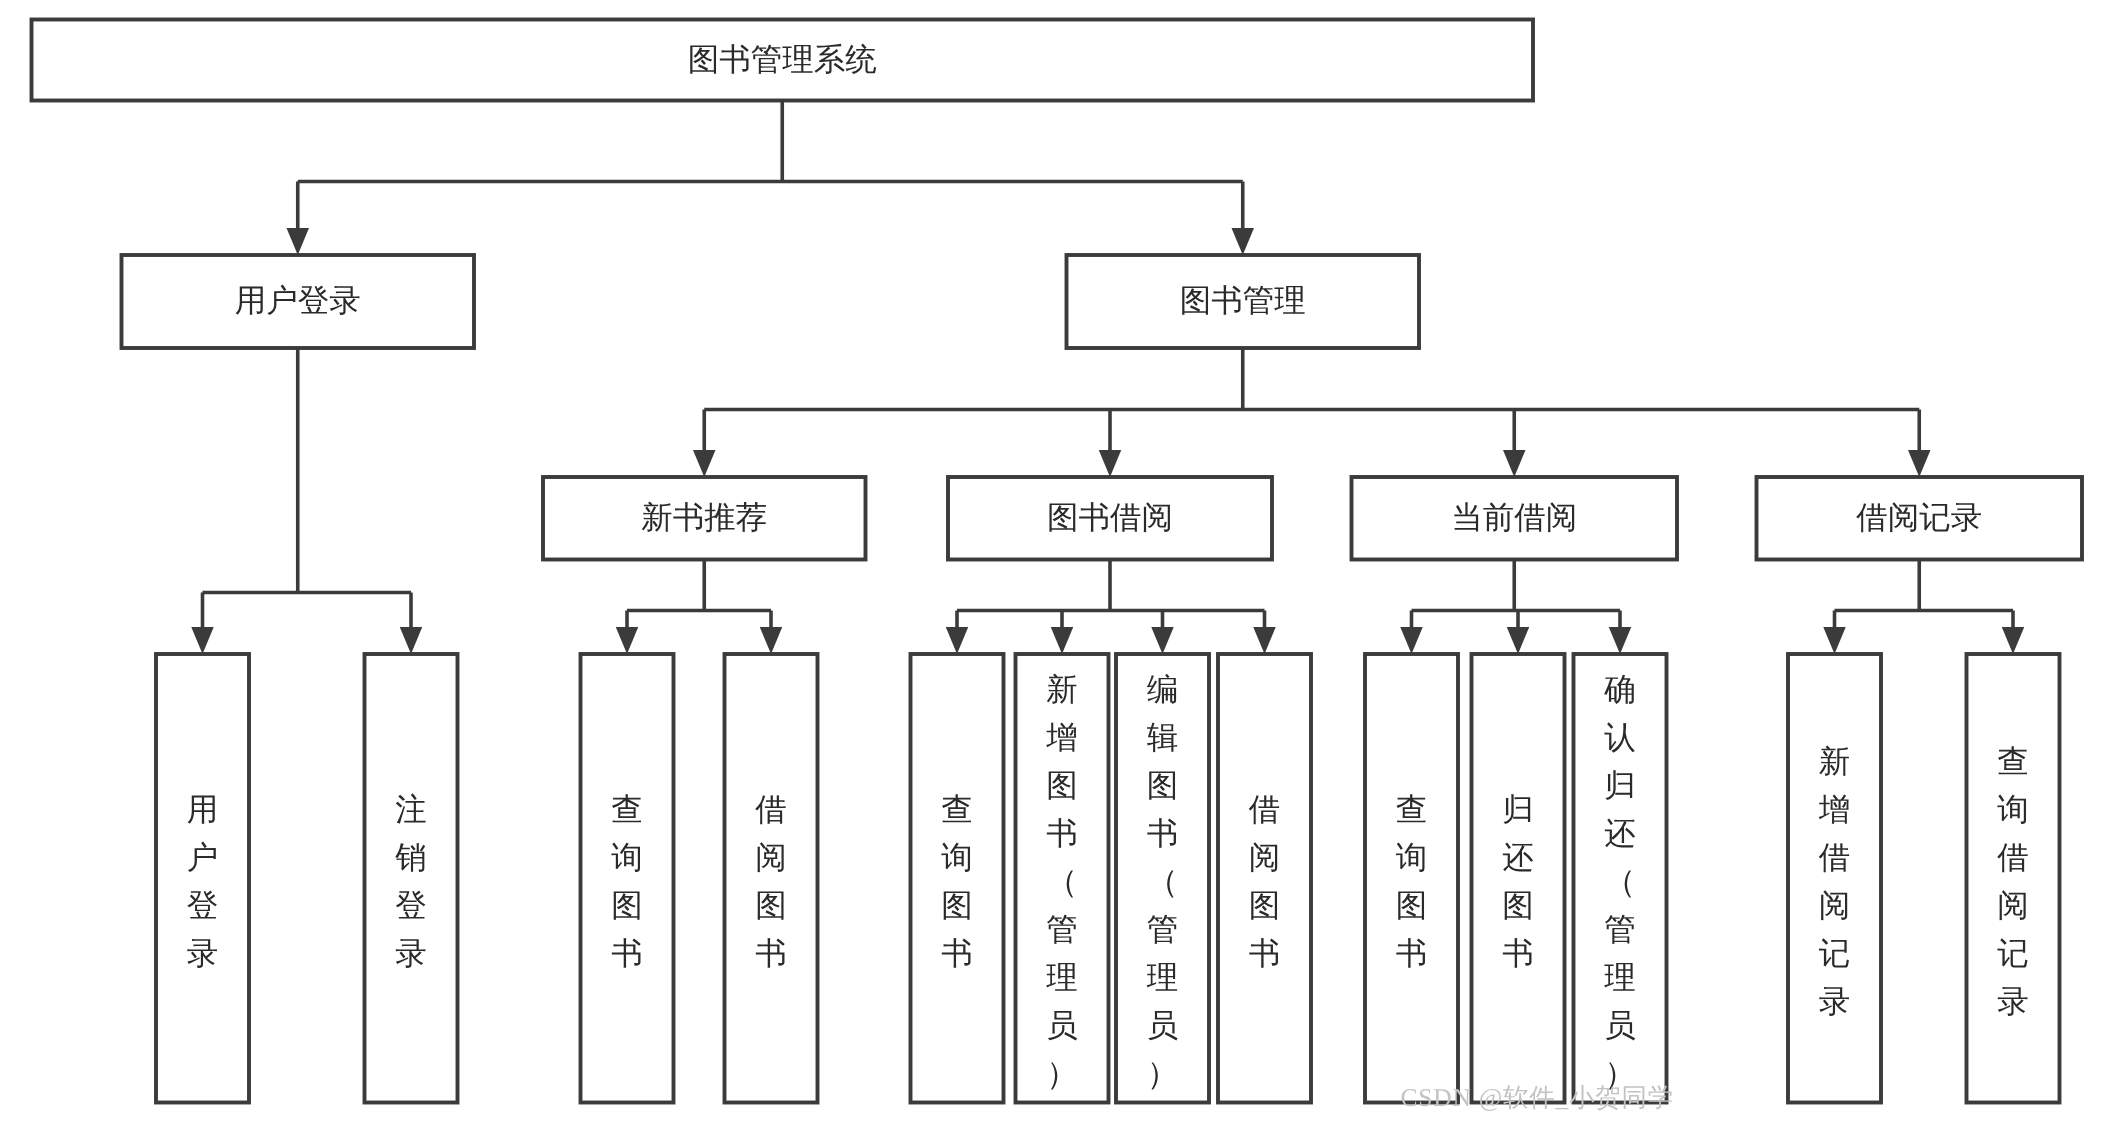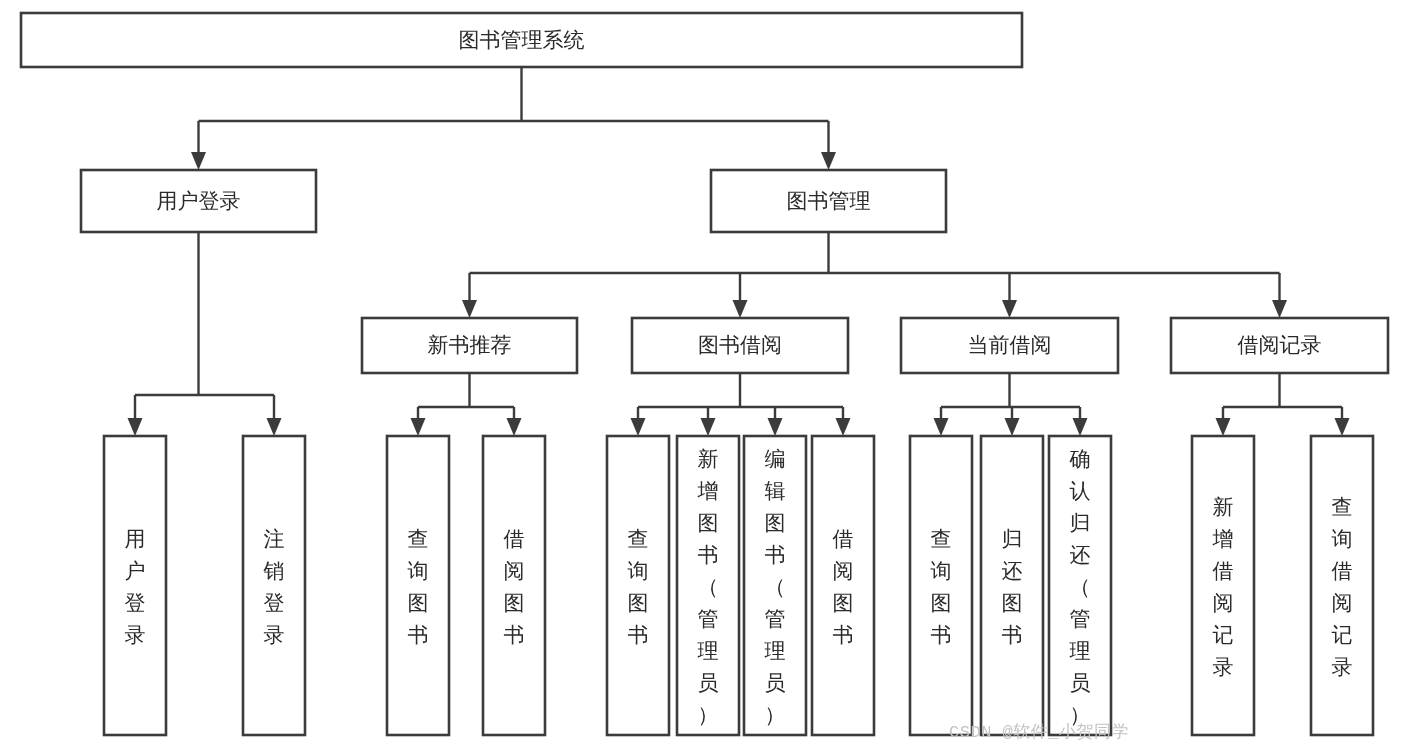--- a/index.html
+++ b/index.html
@@ -49,23 +49,23 @@
     dominant-baseline: middle;
   }
   .node-label-v {
     font-family: "Liberation Sans", "DejaVu Sans", sans-serif;
     font-size: 21px;
     fill: #2a2a2a;
     text-anchor: middle;
   }
   .watermark {
     position: absolute;
-    right: 12px;
+    right: 25px;
     bottom: 4px;
-    font-family: Liberation Mono, monospace;
+    font-family: Liberation Serif, serif;
     font-size: 17px;
     color: #c3c3c3;
     letter-spacing: 0.5px;
     white-space: nowrap;
     pointer-events: none;
   }
 </style>
 </head>
 <body>
 

